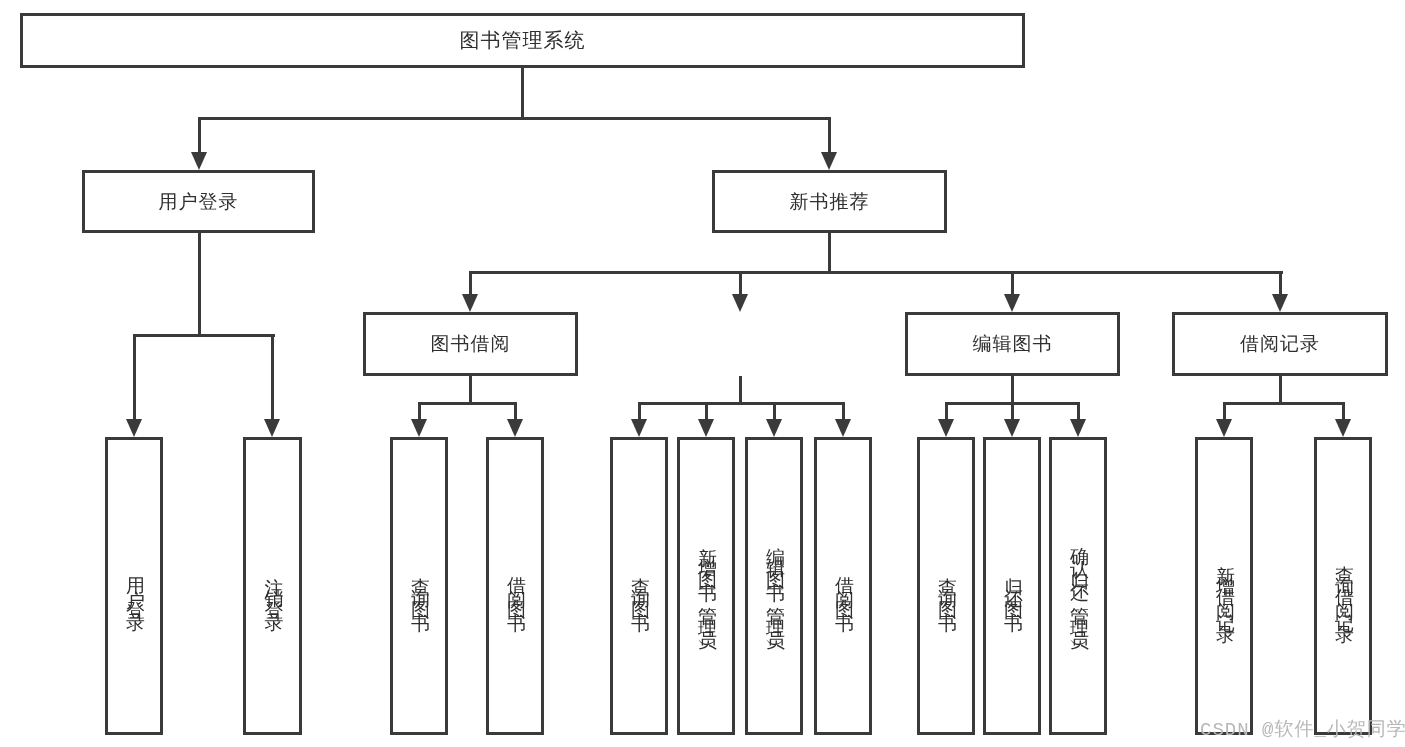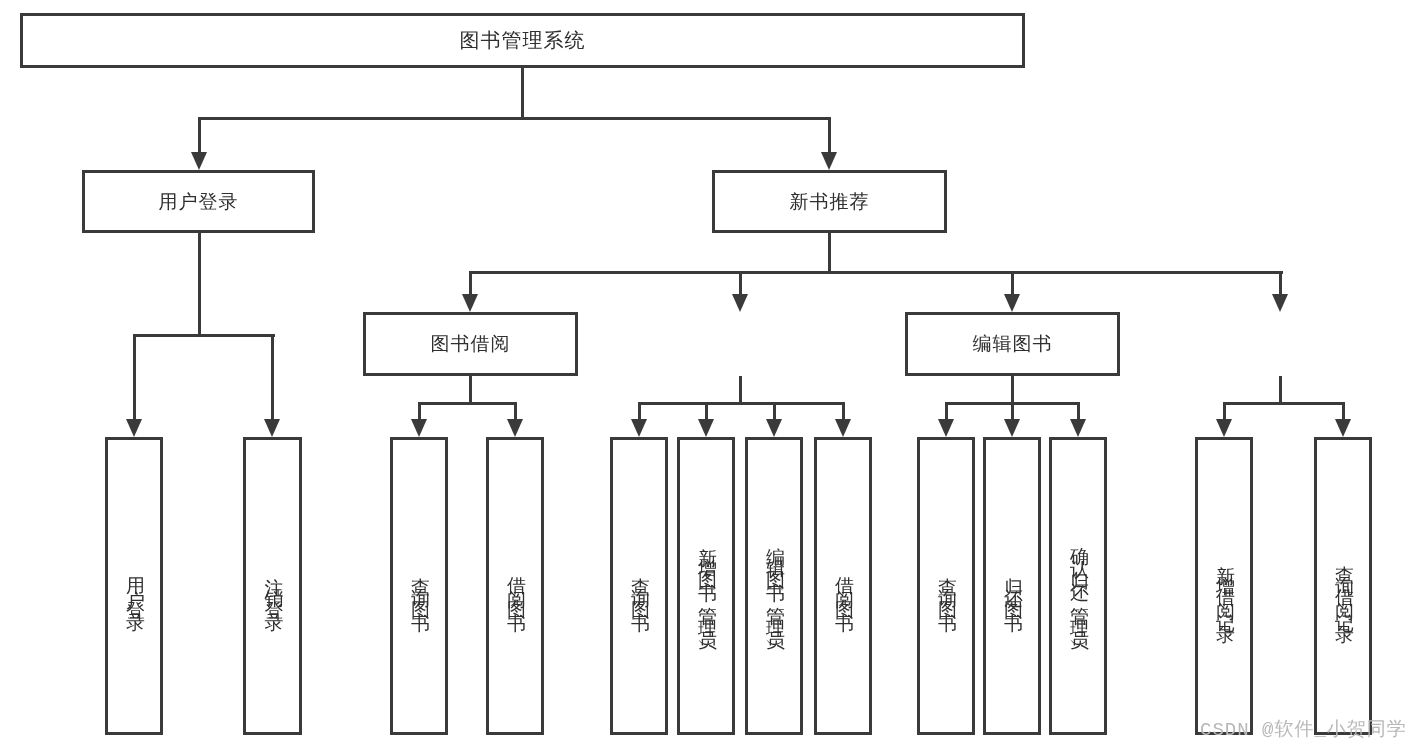--- a/index.html
+++ b/index.html
@@ -121,20 +121,21 @@
   <div class="ln" style="left:1342px;top:402px;width:3px;height:20px"></div>
   <div class="arr" style="left:1335px;top:419px"></div>
 
   <div class="node root" style="left:20px;top:13px;width:1005px;height:55px">图书管理系统</div>
 
   <div class="node" style="left:82px;top:170px;width:233px;height:63px">用户登录</div>
   <div class="node" style="left:712px;top:170px;width:235px;height:63px">新书推荐</div>
 
   <div class="node" style="left:363px;top:312px;width:215px;height:64px">图书借阅</div>
   <div class="node" style="left:905px;top:312px;width:215px;height:64px">编辑图书</div>
+  <div class="node" style="left:1172px;top:312px;width:216px;height:64px">借阅记录</div>
 
   <div class="node leaf" style="left:105px;top:437px;width:58px;height:298px">用户登录</div>
   <div class="node leaf" style="left:243px;top:437px;width:59px;height:298px">注销登录</div>
 
   <div class="node leaf" style="left:390px;top:437px;width:58px;height:298px">查询图书</div>
   <div class="node leaf" style="left:486px;top:437px;width:58px;height:298px">借阅图书</div>
 
   <div class="node leaf" style="left:610px;top:437px;width:58px;height:298px">查询图书</div>
   <div class="node leaf" style="left:677px;top:437px;width:58px;height:298px">新增图书（管理员）</div>
   <div class="node leaf" style="left:745px;top:437px;width:58px;height:298px">编辑图书（管理员）</div>

